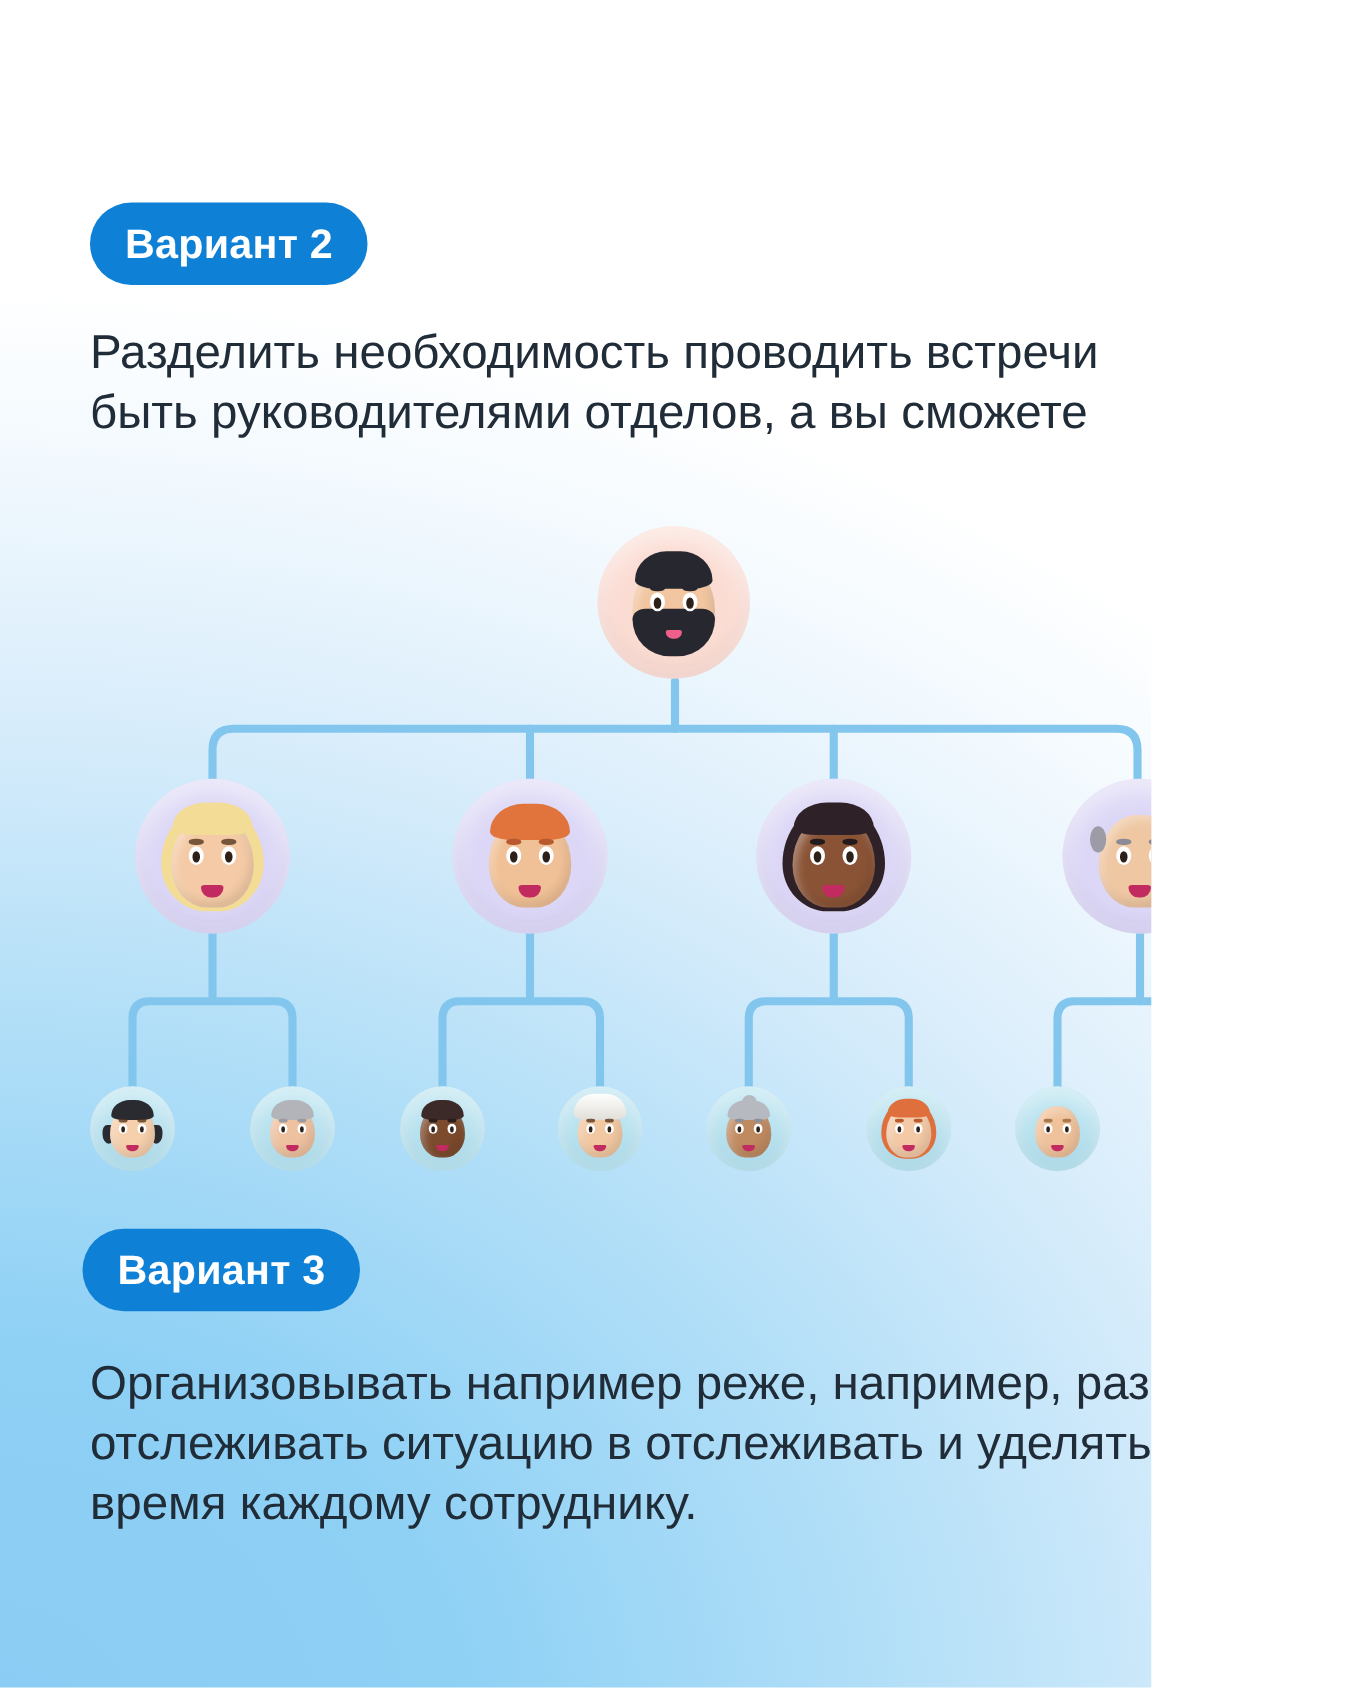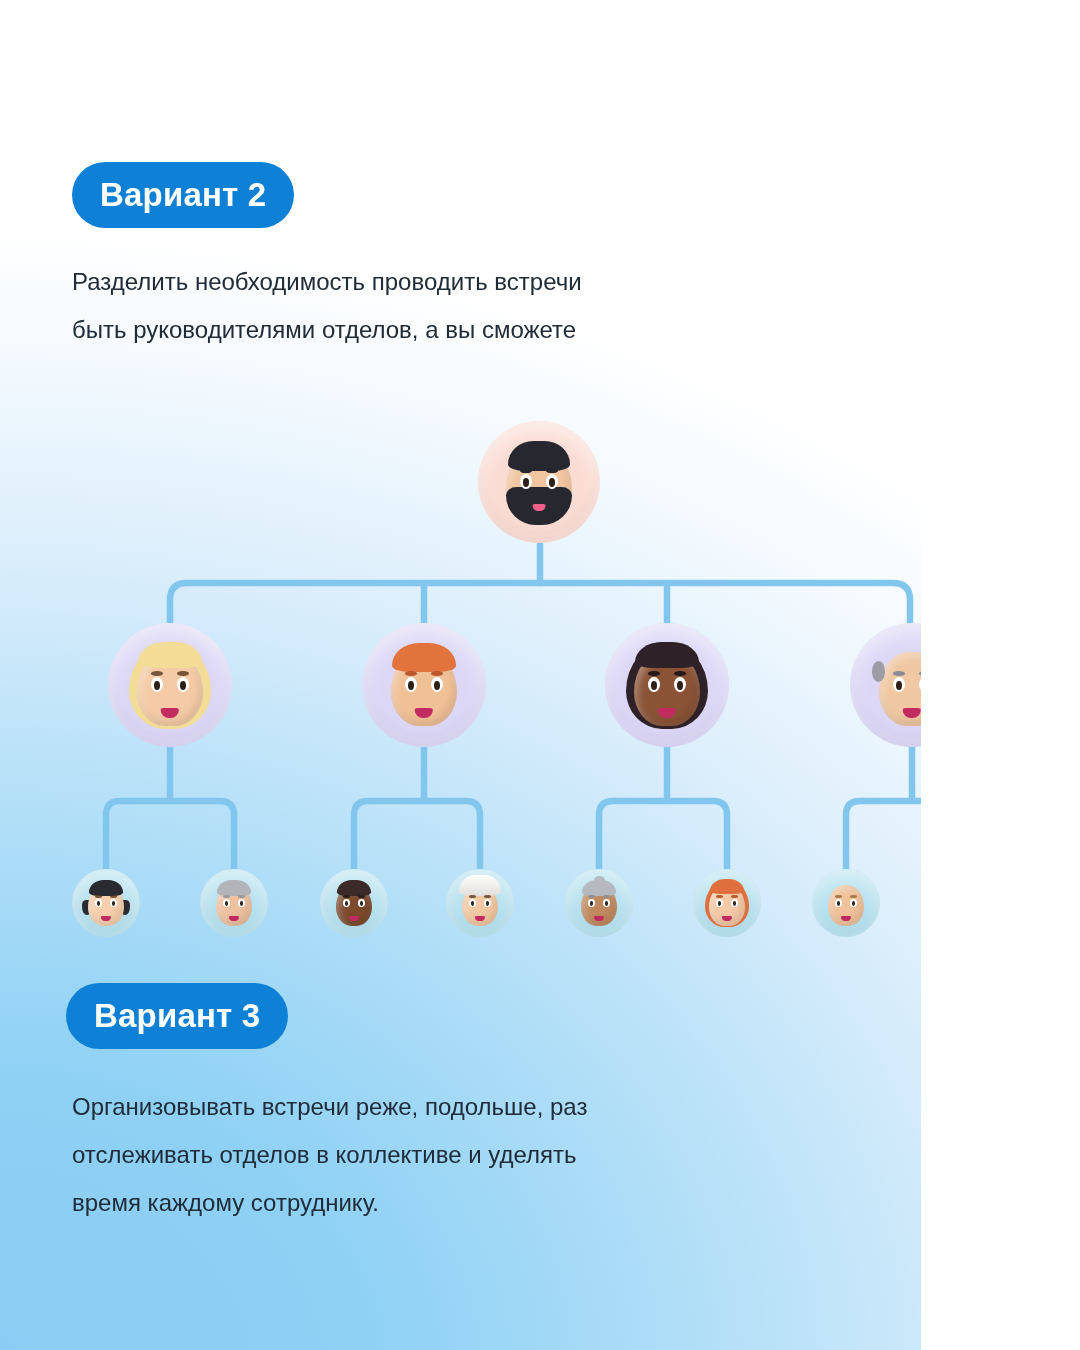--- a/index.html
+++ b/index.html
@@ -11,21 +11,21 @@
         #8accf3 0%, #8fd1f5 22%, #b5e0f8 42%, #d9edfb 58%, #f2f9fe 72%, #ffffff 82%),
       #ffffff;
   }
   .badge{
     position:absolute;height:66px;padding:0 28px;border-radius:33px;
     display:flex;align-items:center;justify-content:center;
     color:#ffffff;font-size:33px;font-weight:700;letter-spacing:.2px;
   }
   .badge-2{left:72px;top:162px;}
   .badge-3{left:66px;top:983px;}
-  .para{position:absolute;left:72px;color:#202c38;font-size:24px;line-height:48px;font-weight:400;}
+  .para{position:absolute;left:72px;color:#202c38;font-size:38px;line-height:48px;font-weight:400;}
   .para-2{top:258px;}
   .para-3{top:1083px;}
   .tline{white-space:nowrap;}
 
   .chart{position:absolute;left:0;top:420px;width:1080px;height:530px;}
   .chart svg{position:absolute;left:0;top:0;}
 
   .node{
     position:absolute;border-radius:50%;
     box-shadow:inset 0 10px 20px rgba(255,255,255,.55), inset 0 -8px 16px rgba(31,41,51,.06);
@@ -251,18 +251,18 @@
           <div class="mouth"></div>
         </div>
       </div>
     </div>
 
   <div class="badge badge-3" style="background: rgb(14, 128, 214);">
     <span>Вариант 3</span>
   </div>
 
   <div class="para para-3" style="color: rgb(32, 44, 56);">
-      <div class="tline">Организовывать встречи реже, подольше, раз</div>
-      <div class="tline">отслеживать отделов в коллективе и уделять</div>
+      <div class="tline">Организовывать например реже, например, раз</div>
+      <div class="tline">отслеживать ситуацию в отслеживать и уделять</div>
       <div class="tline">время каждому сотруднику.</div>
     </div>
 
 </div>
 
 </body></html>

